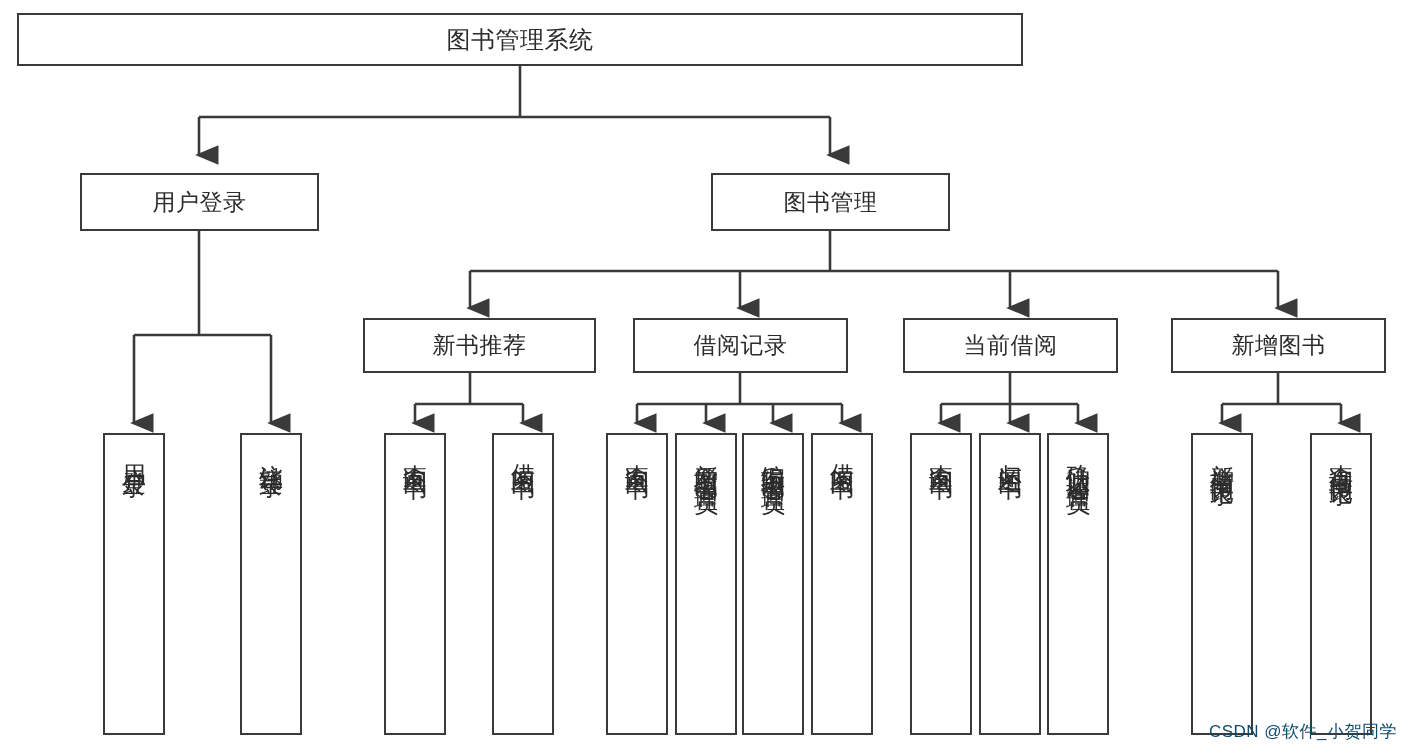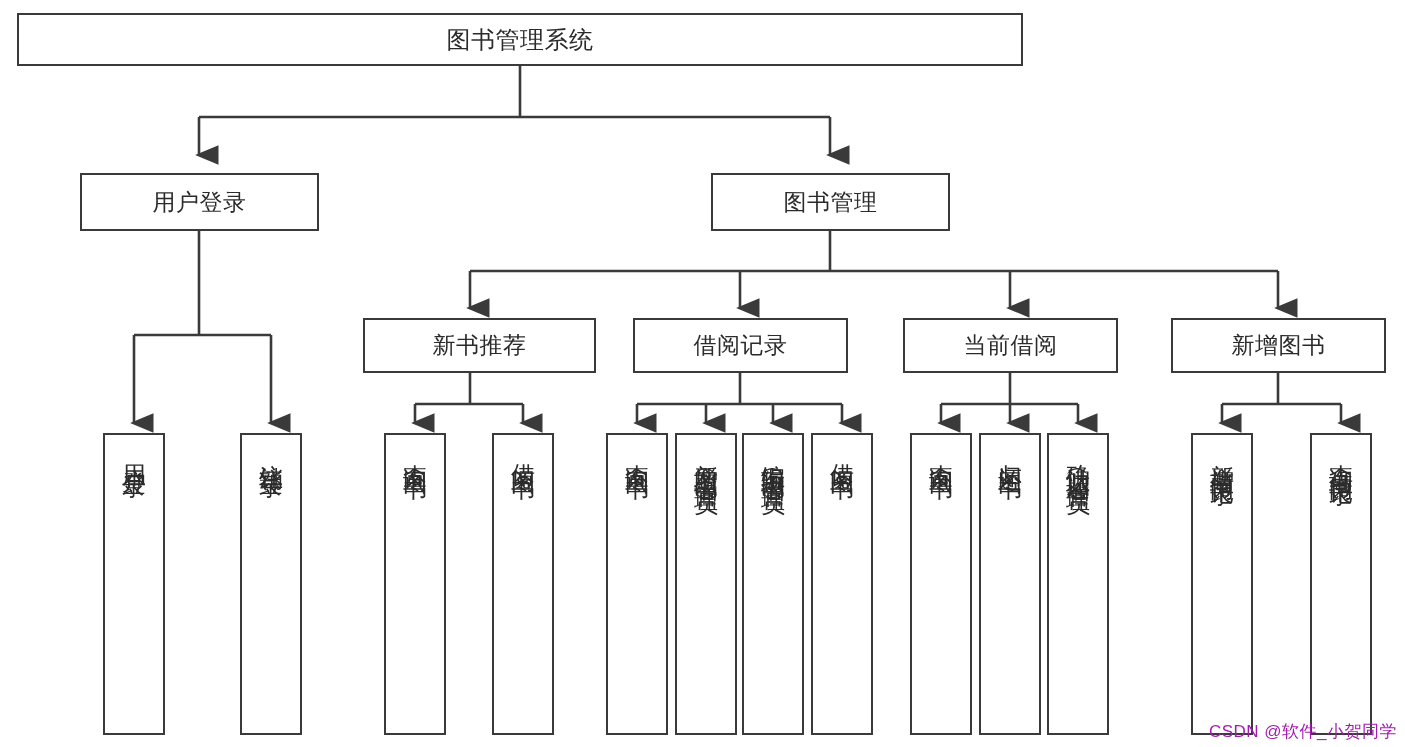--- a/index.html
+++ b/index.html
@@ -62,21 +62,21 @@
     font-size: 24px;
     line-height: 1;
     letter-spacing: 4px;
     white-space: nowrap;
   }
   .watermark {
     position: absolute;
     right: 8px;
     bottom: 4px;
     font-size: 17px;
-    color: #a21caf;
+    color: #0c4a6e;
     letter-spacing: 0.5px;
     white-space: nowrap;
   }
 </style>
 </head>
 <body>
 
 <div id="canvas">
 
   <svg id="wires" viewBox="0 0 1405 747">

